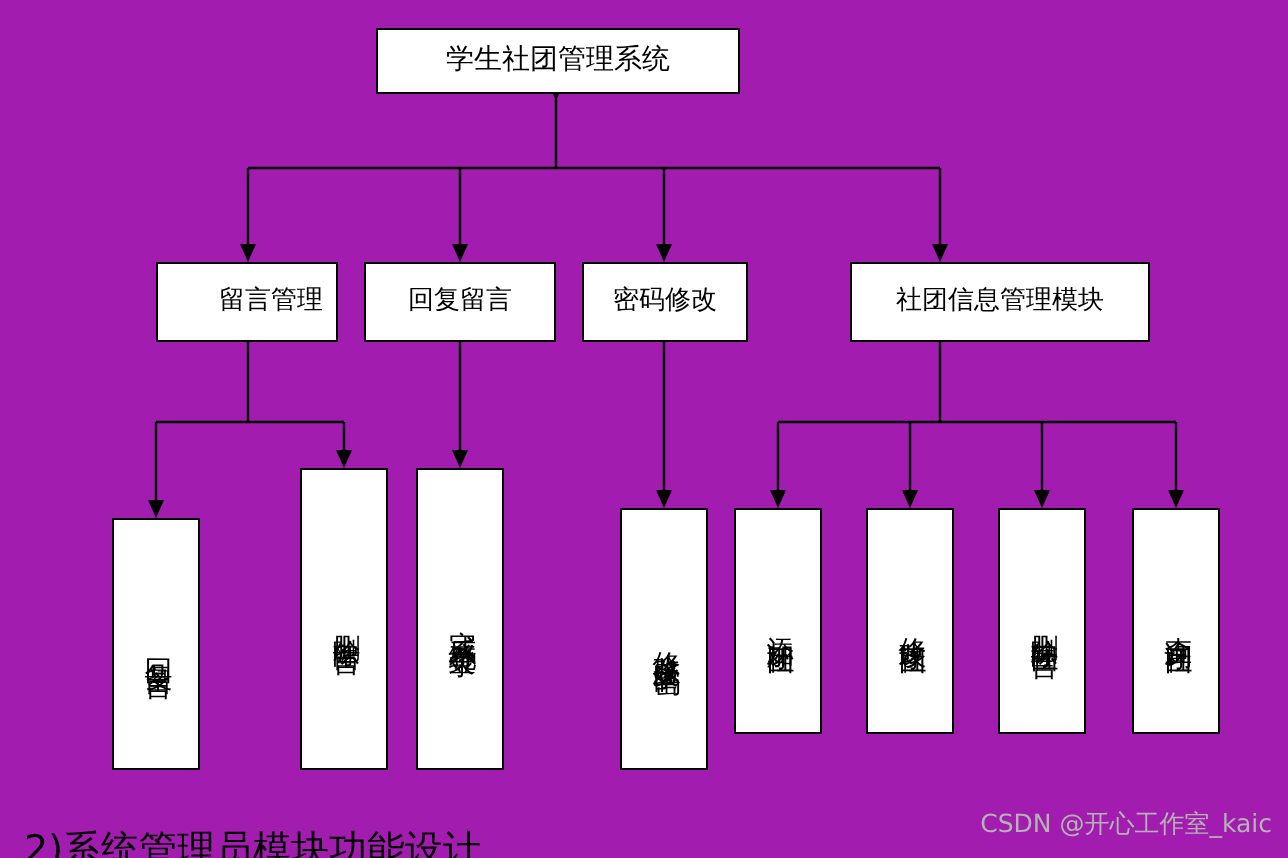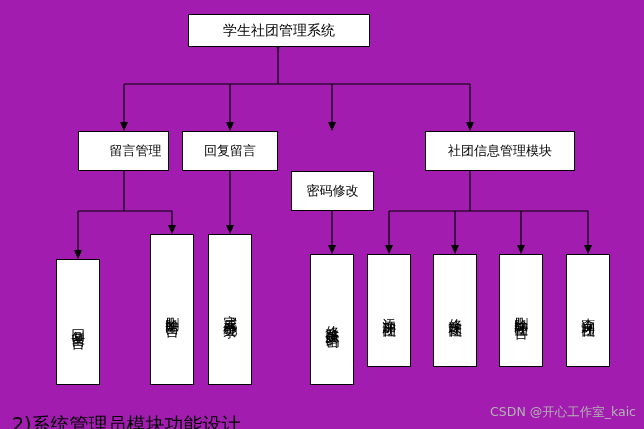--- a/index.html
+++ b/index.html
@@ -118,21 +118,21 @@
       <polygon points="455,254 451,245 459,245"></polygon>
       <polygon points="521,254 517,245 525,245"></polygon>
       <polygon points="588,254 584,245 592,245"></polygon>
     </g>
   </svg>
 
   <div class="node root" style="left:188px; top:14px; width:182px; height:33px;">学生社团管理系统</div>
 
   <div class="node lvl2" style="left:78px; top:131px; width:91px; height:40px;padding-left:24px;">留言管理</div>
   <div class="node lvl2" style="left:182px; top:131px; width:96px; height:40px;">回复留言</div>
-  <div class="node lvl2" style="left:291px; top:131px; width:83px; height:40px;margin-top:40px;">密码修改</div>
+  <div class="node lvl2" style="left:291px; top:131px; width:83px; height:40px;">密码修改</div>
   <div class="node lvl2" style="left:395px; top:131px; width:150px; height:40px;margin-left:30px;">社团信息管理模块</div>
 
   <div class="node vert" style="left:56px; top:259px; width:44px; height:126px;">回复留言</div>
   <div class="node vert" style="left:150px; top:234px; width:44px; height:151px;">删除留言</div>
   <div class="node vert" style="left:208px; top:234px; width:44px; height:151px;">完成系统登录</div>
   <div class="node vert" style="left:310px; top:254px; width:44px; height:131px;">修改登录密码</div>
   <div class="node vert" style="left:367px; top:254px; width:44px; height:113px;">添加社团</div>
   <div class="node vert" style="left:433px; top:254px; width:44px; height:113px;">修改社团</div>
   <div class="node vert" style="left:499px; top:254px; width:44px; height:113px;">删除社团言</div>
   <div class="node vert" style="left:566px; top:254px; width:44px; height:113px;">查询社团</div>

